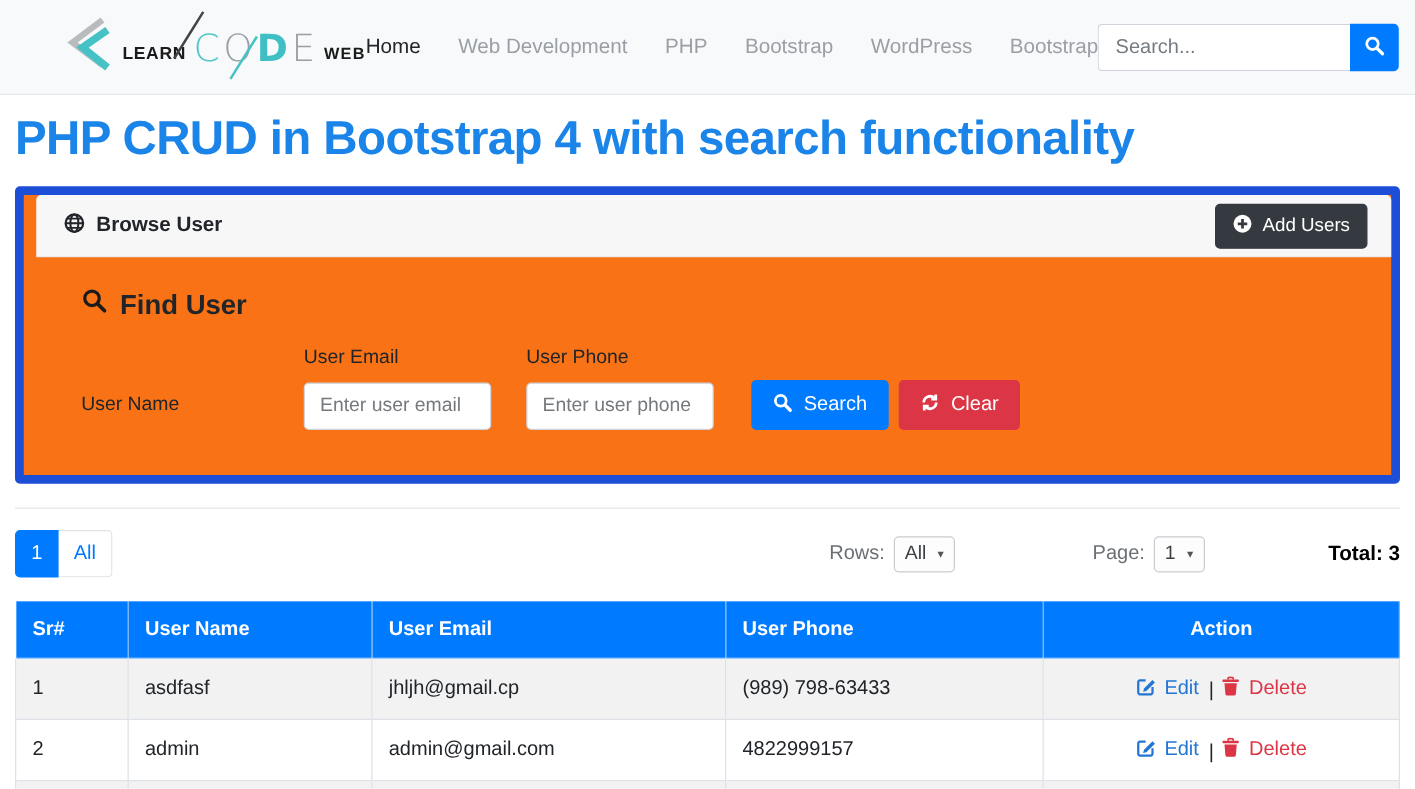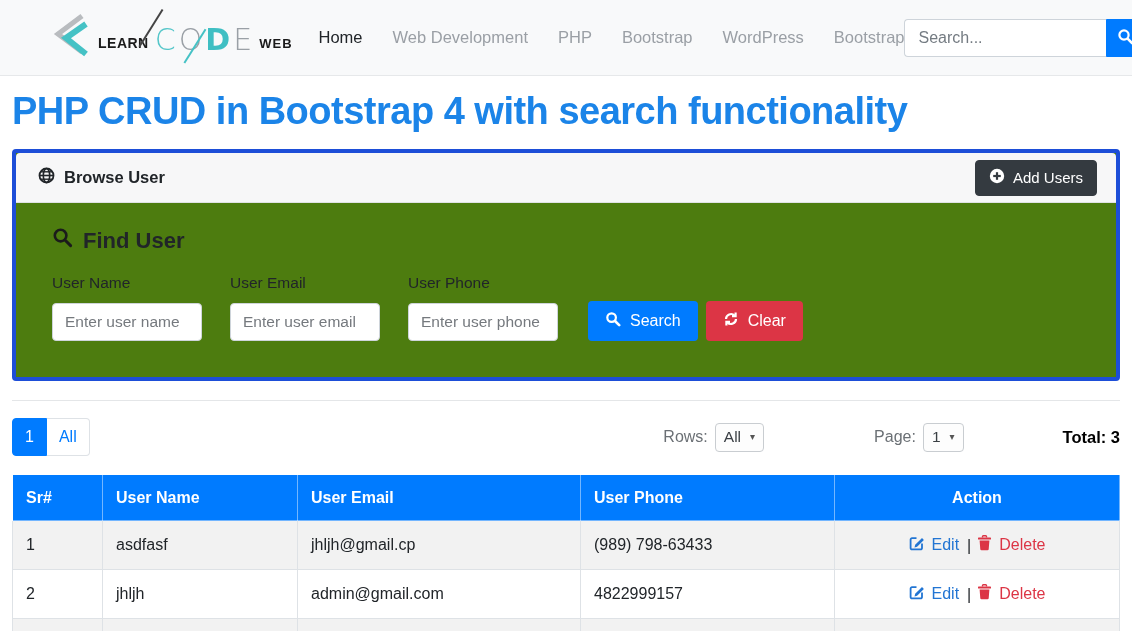--- a/index.html
+++ b/index.html
@@ -13,38 +13,38 @@
   .logo svg { display:block; }
   .logo-text { display:flex; align-items:baseline; }
   .logo-learn { font-size:14px; font-weight:bold; letter-spacing:.5px; color:#1b1b1b; }
   .logo-code { font-size:30px; font-weight:300; letter-spacing:3px; margin:0 4px 0 6px;
     font-family:"DejaVu Sans", sans-serif; position:relative; top:2px; }
   .logo-code .c { color:#54c6c9; } .logo-code .o { color:#9aa0a6; }
   .logo-code .d { color:#3fbfc3; font-weight:bold; } .logo-code .e { color:#9aa0a6; }
   .logo-slash { position:absolute; width:1.5px; background:#444; transform:rotate(32deg); }
   .logo-web { font-size:13px; font-weight:bold; letter-spacing:1px; color:#1b1b1b; }
 
-  .nav-items { display:flex; align-items:center; gap:30px; margin-left:26px; font-size:16.5px; }
+  .nav-items { display:flex; align-items:center; gap:30px; font-size:16.5px; }
   .nav-link { color:#9a9fa5; text-decoration:none; cursor:pointer; white-space:nowrap; }
   .nav-link.active { color:#212529; }
 
   .nav-search { margin-left:auto; display:flex; }
   .nav-search input { width:202px; height:38px; border:1px solid #ced4da; border-right:none;
     border-radius:4px 0 0 4px; padding:0 13px; font-size:16px; color:#495057; outline:none;
     background:#fff; font-family:inherit; }
   .nav-search input::placeholder { color:#747b82; }
   .nav-search button { width:39px; height:38px; background:#007bff; border:1px solid #007bff;
     border-radius:0 4px 4px 0; cursor:pointer; display:flex; align-items:center; justify-content:center; }
 
   
   main { padding:0 12px; }
   .page-title { margin:14px 0 16px; font-size:38px; font-weight:bold; letter-spacing:-.5px;
     color:#1b84e8; }
 
-  .card { border:4px solid #1d4ed8; border-radius:4px; background:#4d7c0f; }
+  .card { border:7px solid #1d4ed8; border-radius:4px; background:#f97316;padding-left:10px; }
   .card-header { height:50px; background:#f7f7f8; border-bottom:1px solid #dfe1e4;
     border-radius:4px 4px 0 0; display:flex; align-items:center; padding:0 19px 0 22px; }
   .card-title { display:flex; align-items:center; gap:9px; font-size:16.5px; font-weight:bold; }
   .btn-dark { margin-left:auto; background:#343a40; color:#fff; border:1px solid #343a40;
     border-radius:4px; padding:0 13px; height:36px; font-size:15px; display:flex;
     align-items:center; gap:8px; cursor:pointer; font-family:inherit; }
 
   .card-body { padding:24px 36px 36px; }
   .find-title { display:flex; align-items:center; gap:10px; font-size:22px; font-weight:bold;
     margin-bottom:20px; }
@@ -176,21 +176,20 @@
             <circle cx="8.6" cy="8.6" r="5.8" fill="none" stroke="#1b1b1b" stroke-width="2.6"></circle>
             <line x1="13.2" y1="13.2" x2="18.6" y2="18.6" stroke="#1b1b1b" stroke-width="3" stroke-linecap="round"></line>
           </svg>
         </span>
         <span>Find User</span>
       </h2>
 
       <div class="form-row">
         <div class="form-group">
           <label>User Name</label>
-          <input type="text" placeholder="Enter user name" style="">
         </div>
         <div class="form-group">
           <label>User Email</label>
           <input type="text" placeholder="Enter user email" style="">
         </div>
         <div class="form-group">
           <label>User Phone</label>
           <input type="text" placeholder="Enter user phone" style="">
         </div>
 
@@ -279,21 +278,21 @@
                 <path d="M5.5 2.6 v-1 a0.8 0.8 0 0 1 .8 -.8 h2.4 a0.8 0.8 0 0 1 .8 .8 v1" fill="none" stroke="#dc3545" stroke-width="1.4"></path>
                 <path d="M2.6 5.6 h9.8 l-.7 8.6 a1.2 1.2 0 0 1 -1.2 1.1 H4.5 a1.2 1.2 0 0 1 -1.2 -1.1 z" fill="#dc3545"></path>
               </svg>
             </span>
             <span>Delete</span>
           </a>
         </td>
       </tr>
       <tr>
         <td>2</td>
-        <td>jhljh</td>
+        <td>admin</td>
         <td>admin@gmail.com</td>
         <td>4822999157</td>
         <td class="action">
           <a class="action-link edit-link">
             <span class="icon">
               <svg width="16" height="16" viewBox="0 0 16 16">
                 <path d="M13 8.5 V13 a1.4 1.4 0 0 1 -1.4 1.4 H3 A1.4 1.4 0 0 1 1.6 13 V4.6 A1.4 1.4 0 0 1 3 3.2 H7.5" fill="none" stroke="#2275d3" stroke-width="1.8"></path>
                 <path d="M6.2 9.8 L13 3 l1.9 1.9 L8.1 11.7 l-2.6 .7 z" fill="#2275d3"></path>
               </svg>
             </span>

